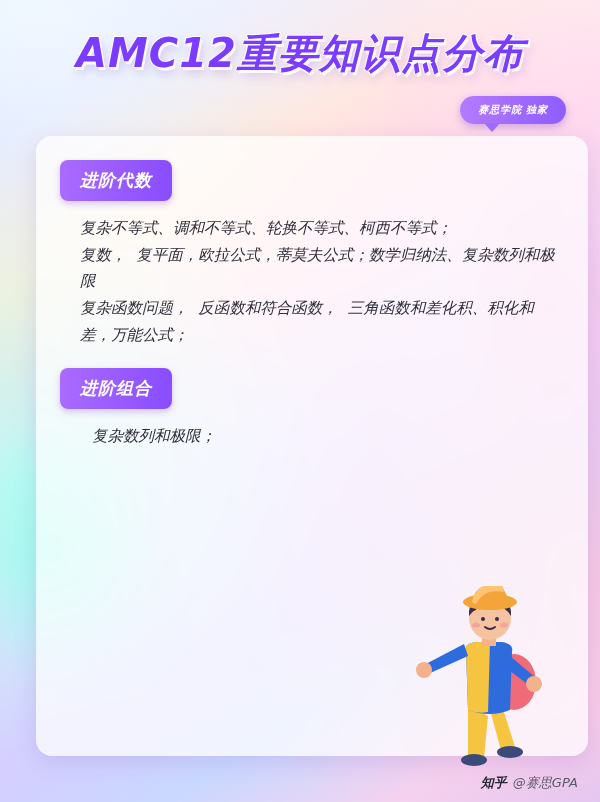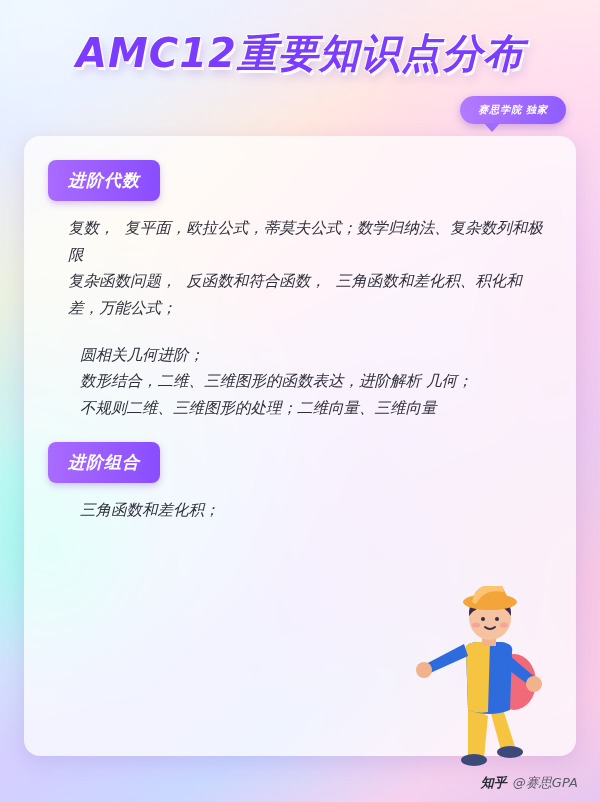--- a/index.html
+++ b/index.html
@@ -100,21 +100,21 @@
     bottom: -8px;
     width: 0;
     height: 0;
     border-left: 8px solid transparent;
     border-right: 8px solid transparent;
     border-top: 9px solid #a06dff;
   }
 
   .card {
     position: absolute;
-    left: 24px;
+    left: 36px;
     top: 136px;
     width: 552px;
     height: 620px;
     background: rgba(255,255,255,0.72);
     border-radius: 16px;
     box-shadow: 0 6px 22px rgba(130,90,190,0.18);
     box-sizing: border-box;
     padding: 22px 0 0 0;
     backdrop-filter: blur(2px);
   }
@@ -193,38 +193,34 @@
 
   <div class="title">AMC12重要知识点分布</div>
 
   <div class="badge">赛思学院 独家</div>
 
   <div class="card">
 
     <div class="section sec-algebra">
       <div class="section-header">进阶代数</div>
       <div class="section-body">
+        <div>复杂不等式、调和不等式、轮换不等式、柯西不等式；</div>
         <div>复数，  复平面，欧拉公式，蒂莫夫公式；数学归纳法、复杂数列和极限</div>
         <div>复杂函数问题，  反函数和符合函数，  三角函数和差化积、积化和差，万能公式；</div>
       </div>
     </div>
 
     <div class="section sec-geometry">
-      <div class="section-body">
-        <div>圆相关几何进阶；</div>
-        <div>数形结合，二维、三维图形的函数表达，进阶解析 几何；</div>
-        <div>不规则二维、三维图形的处理；二维向量、三维向量</div>
-      </div>
     </div>
 
 
     <div class="section sec-combo">
       <div class="section-header">进阶组合</div>
       <div class="section-body">
-        <div>三角函数和差化积；</div>
+        <div>复杂数列和极限；</div>
       </div>
     </div>
 
   </div>
 
   <svg class="character" viewBox="0 0 160 180" xmlns="http://www.w3.org/2000/svg">
 
     <ellipse cx="116" cy="96" rx="22" ry="28" fill="#f06a7a"></ellipse>
 
     <path d="M70 120 L70 172 L86 172 L90 130 Z" fill="#f5c542"></path>

